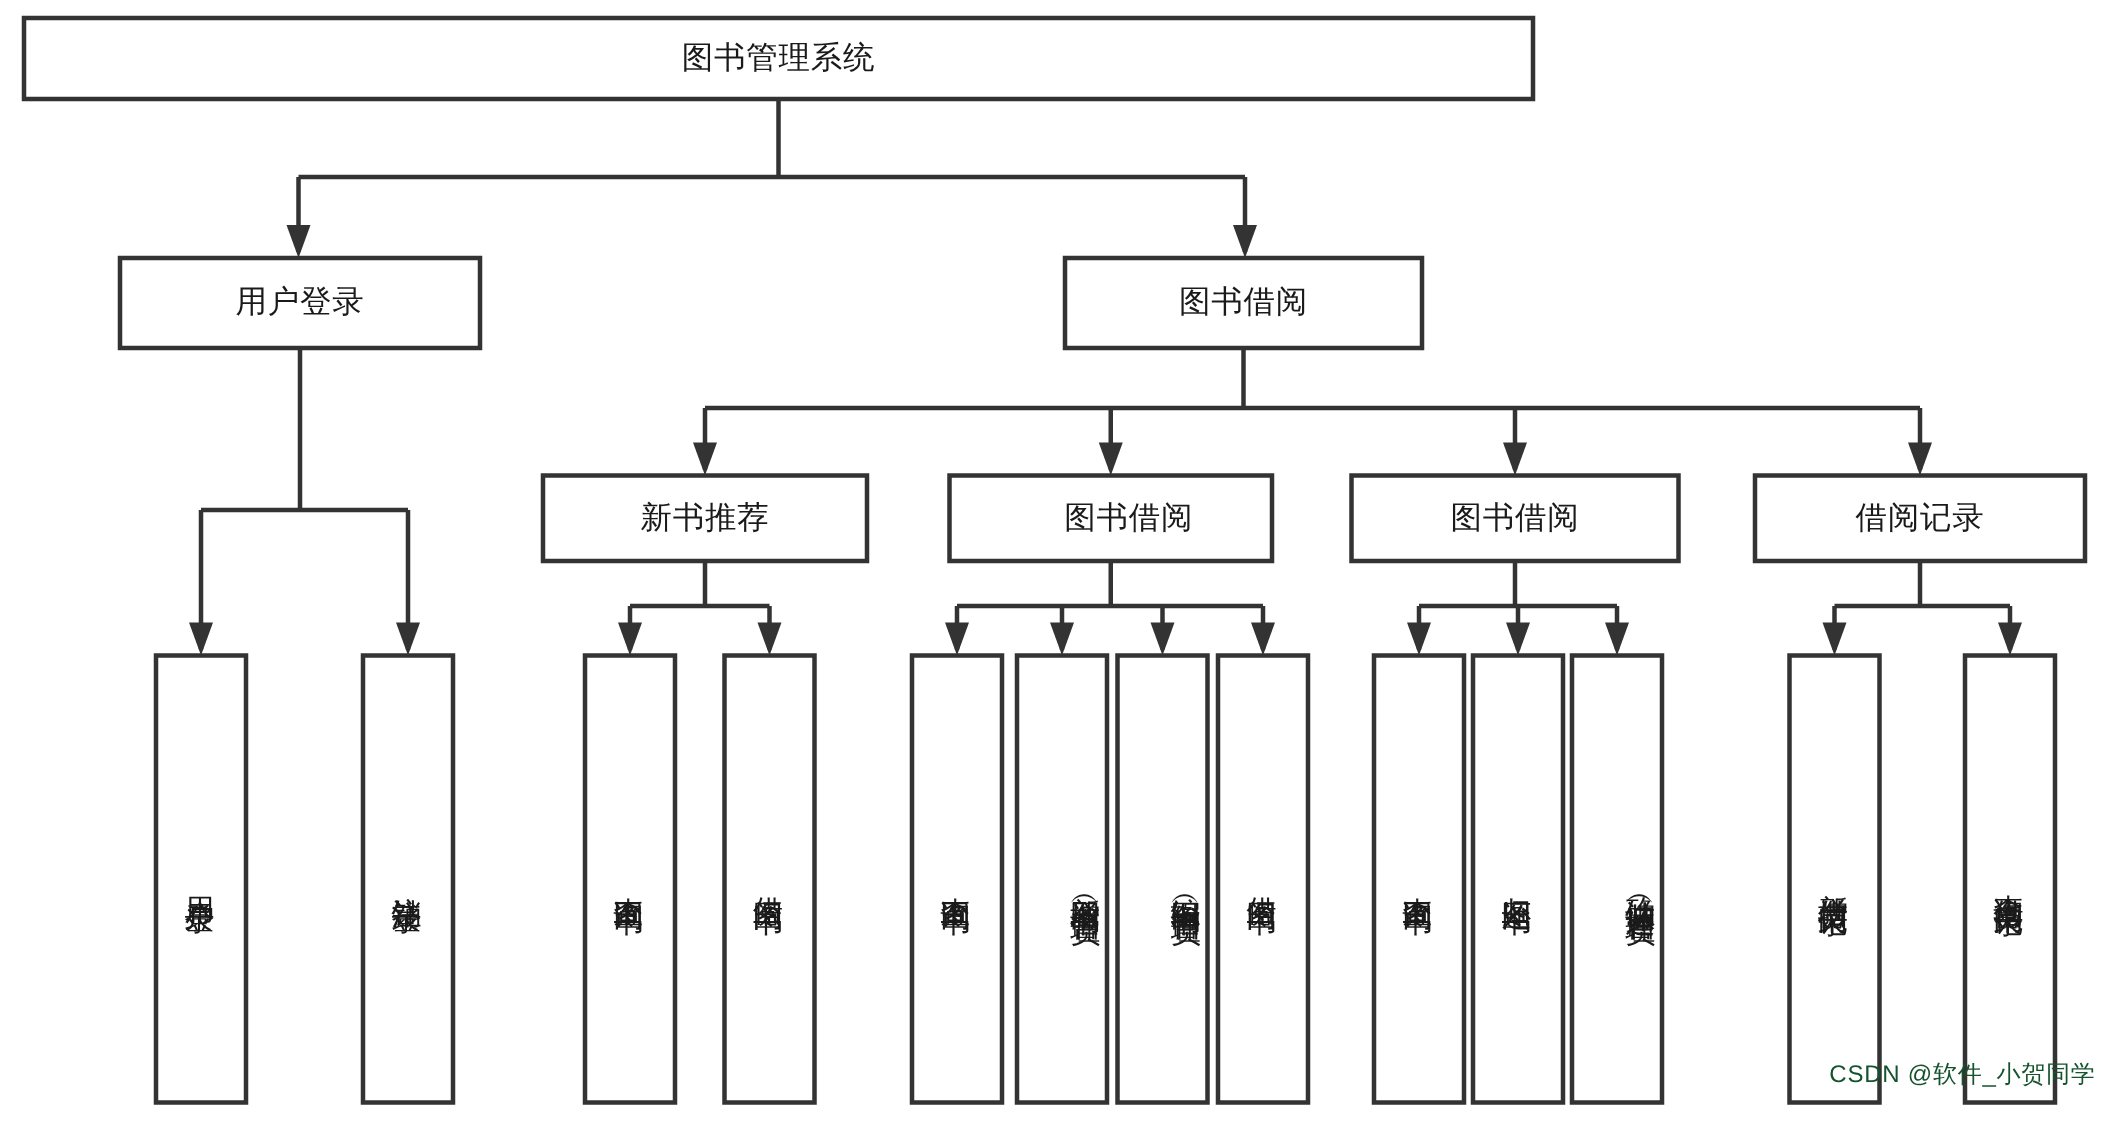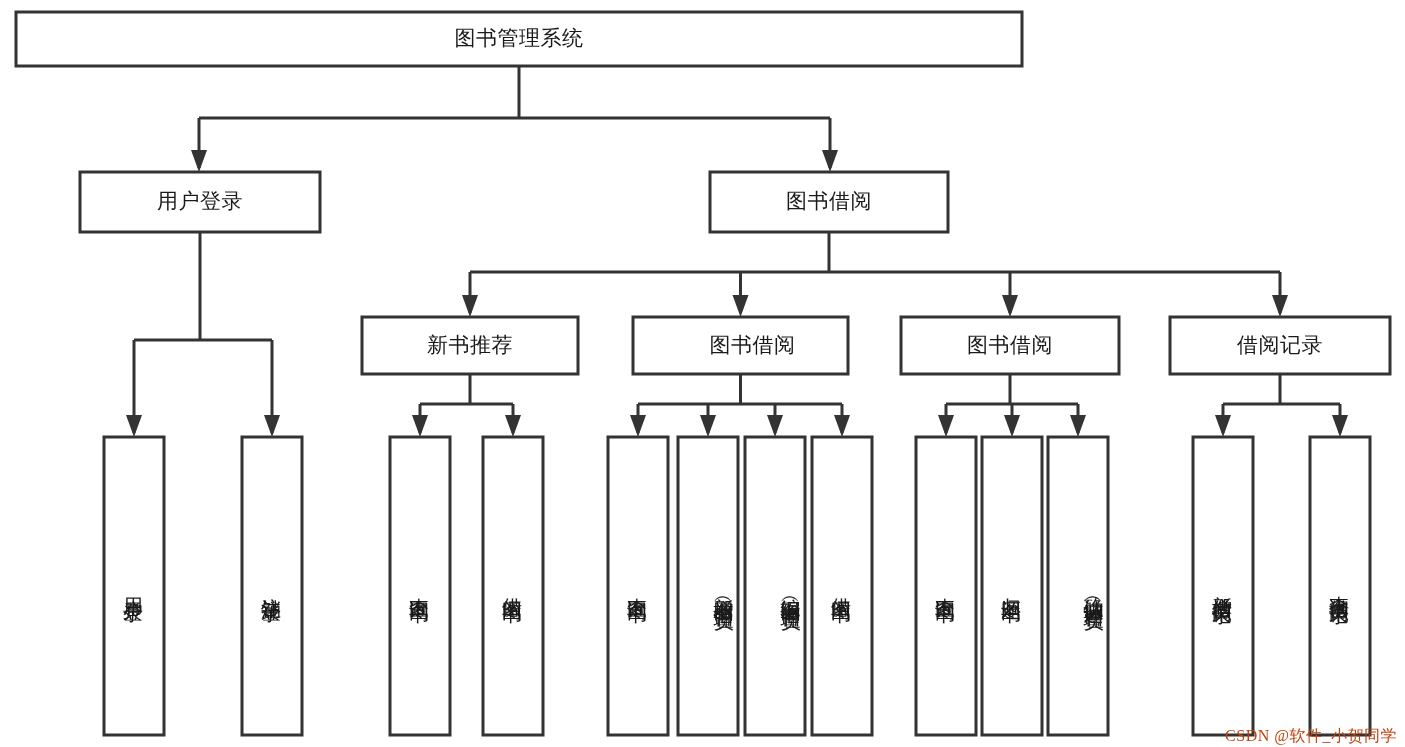--- a/index.html
+++ b/index.html
@@ -63,24 +63,24 @@
     justify-content: center;
     padding-top: 10px;
   }
   .node-label.vertical.short {
     align-items: center;
     padding-top: 0;
   }
   .watermark {
     position: absolute;
     right: 8px;
-    bottom: 0;
+    bottom: 20px;
     font-size: 16px;
-    color: #c2410c;
-    font-family: Liberation Serif, serif;
+    color: #14532d;
+    font-family: Liberation Sans, sans-serif;
     letter-spacing: 0.5px;
     white-space: nowrap;
   }
   .hit {
     position: absolute;
     background: transparent;
   }
 </style>
 </head>
 <body>

